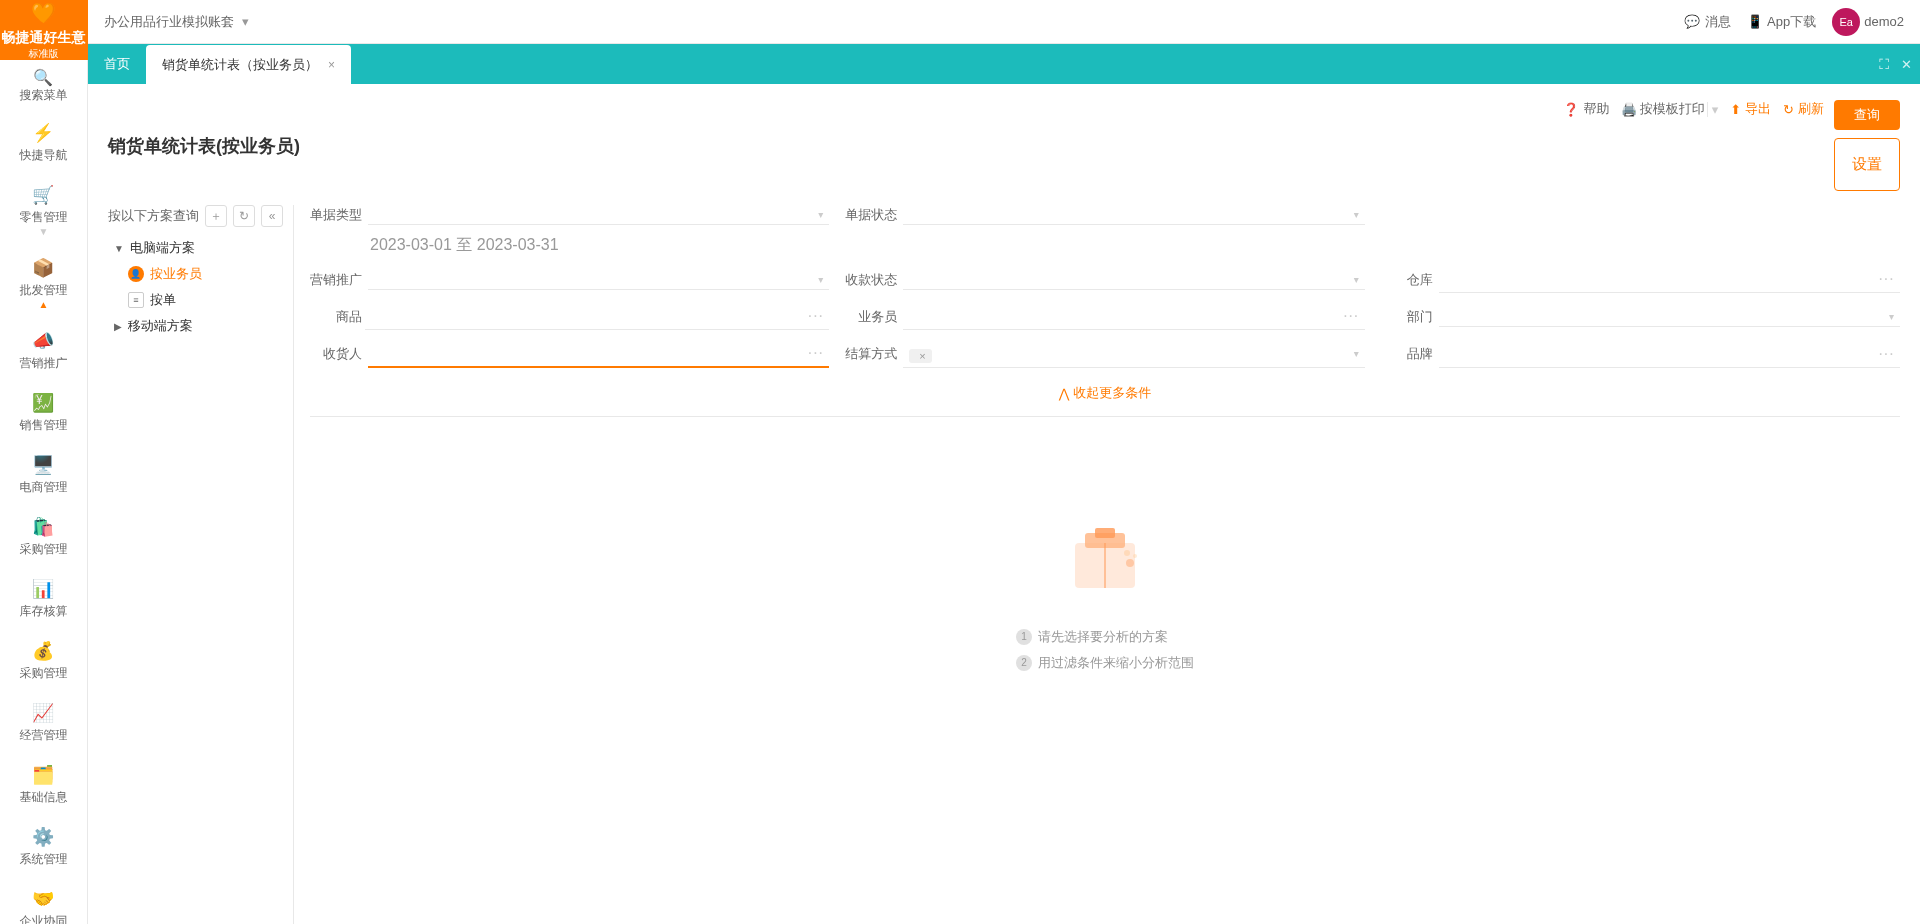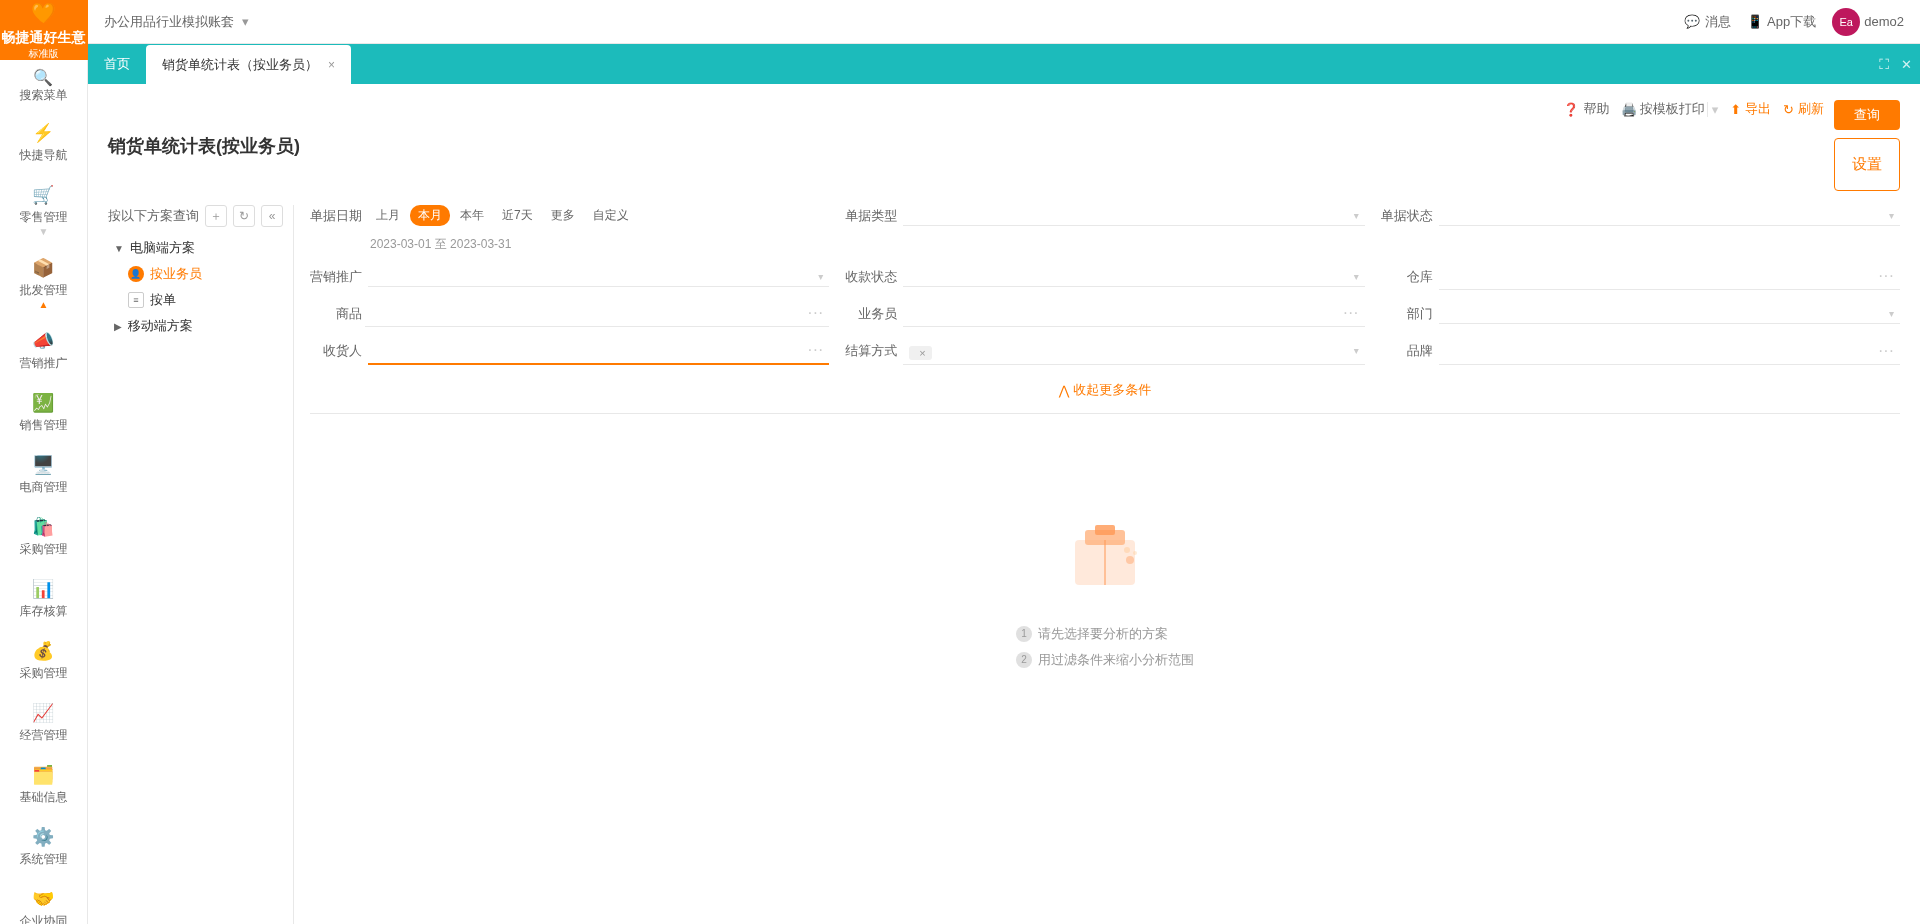--- a/index.html
+++ b/index.html
@@ -256,51 +256,40 @@
           </div>
         </div>
       </div>
 
       <div class="right-panel">
 
         <div>
 
           <div style="display:grid;grid-template-columns:1fr 1fr 1fr;gap:10px 16px;margin-bottom:10px;align-items:center;">
 
-            <div style="display:flex;align-items:center;gap:6px;">
-              <span class="filter-label">单据日期</span>
-              <div style="display:flex;align-items:center;gap:2px;flex:1;">
-                <button class="date-btn">上月</button>
-                <button class="date-btn active">本月</button>
-                <button class="date-btn">本年</button>
-                <button class="date-btn">近7天</button>
-                <button class="date-btn">更多</button>
-                <button class="date-btn">自定义</button>
-              </div>
-            </div>
 
             <div style="display:flex;align-items:center;gap:6px;">
               <span class="filter-label">单据类型</span>
               <div class="filter-select">
                 <span></span>
                 <span class="chevron-down">▾</span>
               </div>
             </div>
 
             <div style="display:flex;align-items:center;gap:6px;">
               <span class="filter-label">单据状态</span>
               <div class="filter-select">
                 <span></span>
                 <span class="chevron-down">▾</span>
               </div>
             </div>
           </div>
 
           <div style="display:flex;padding-left:60px;margin-bottom:10px;">
-            <span style="font-size:12px;color:#999;">2023-03-01 至 2023-03-31</span>
+            <span style="font-size:16px;color:#999;">2023-03-01 至 2023-03-31</span>
           </div>
 
           <div style="display:grid;grid-template-columns:1fr 1fr 1fr;gap:10px 16px;margin-bottom:10px;align-items:center;">
             <div style="display:flex;align-items:center;gap:6px;">
               <span class="filter-label">营销推广</span>
               <div class="filter-select">
                 <span></span>
                 <span class="chevron-down">▾</span>
               </div>
             </div>

